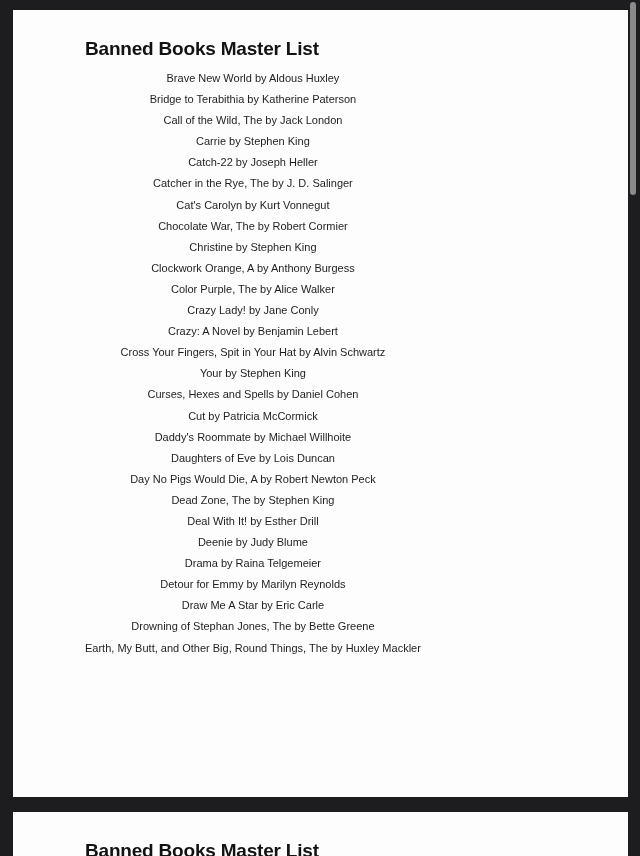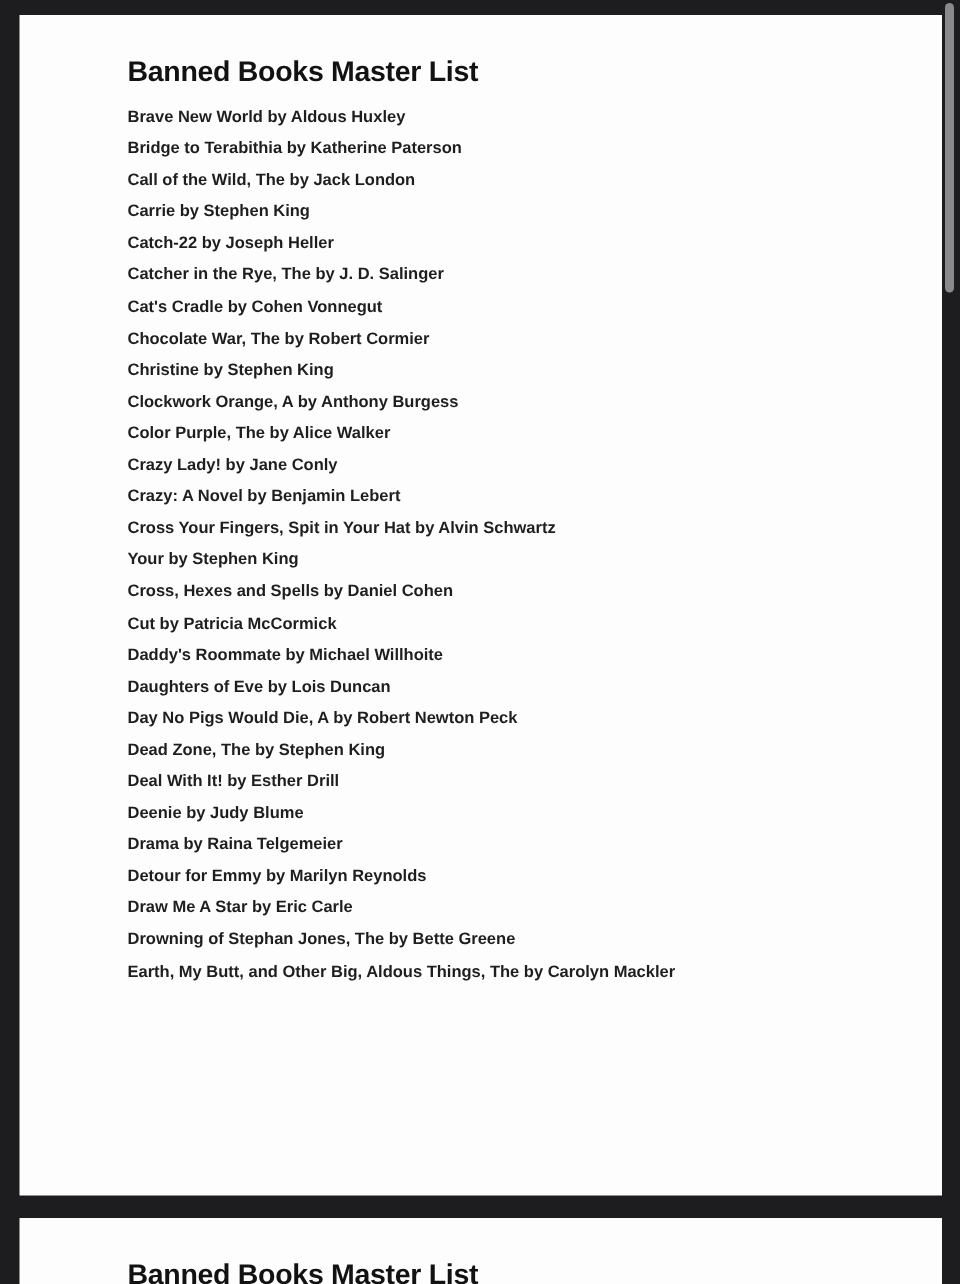--- a/index.html
+++ b/index.html
@@ -7,20 +7,21 @@
     padding: 0;
     background: #1d1d1f;
   }
   .viewport {
     position: relative;
     width: 640px;
     height: 856px;
     background: #1d1d1f;
     overflow: hidden;
     font-family: "Liberation Sans", sans-serif;
+    text-align: center;
   }
   .page {
     position: absolute;
     left: 13px;
     width: 615px;
     height: 787px;
     background: #fdfdfd;
   }
   .page-1 { top: 10px; }
   .page-2 { top: 812px; }
@@ -43,21 +44,20 @@
     margin: 0;
     padding: 0;
     list-style: none;
   }
   .book-list li {
     font-size: 11px;
     line-height: 21.1px;
     color: #1e1e1e;
     letter-spacing: 0;
     white-space: nowrap;
-    font-weight: bold;
   }
   .scrollbar-track {
     position: absolute;
     top: 0;
     left: 628px;
     width: 12px;
     height: 856px;
     background: #1d1d1f;
   }
   .scrollbar-thumb {
@@ -86,40 +86,40 @@
 
         <li>Call of the Wild, The by Jack London</li>
 
 
         <li>Carrie by Stephen King</li>
 
         <li>Catch-22 by Joseph Heller</li>
 
         <li>Catcher in the Rye, The by J. D. Salinger</li>
 
-        <li>Cat's Cradle by Cohen Vonnegut</li>
+        <li>Cat's Carolyn by Kurt Vonnegut</li>
 
         <li>Chocolate War, The by Robert Cormier</li>
 
         <li>Christine by Stephen King</li>
 
         <li>Clockwork Orange, A by Anthony Burgess</li>
 
         <li>Color Purple, The by Alice Walker</li>
 
 
         <li>Crazy Lady! by Jane Conly</li>
 
         <li>Crazy: A Novel by Benjamin Lebert</li>
 
         <li>Cross Your Fingers, Spit in Your Hat by Alvin Schwartz</li>
 
         <li>Your by Stephen King</li>
 
-        <li>Cross, Hexes and Spells by Daniel Cohen</li>
+        <li>Curses, Hexes and Spells by Daniel Cohen</li>
 
         <li>Cut by Patricia McCormick</li>
 
         <li>Daddy's Roommate by Michael Willhoite</li>
 
         <li>Daughters of Eve by Lois Duncan</li>
 
         <li>Day No Pigs Would Die, A by Robert Newton Peck</li>
 
         <li>Dead Zone, The by Stephen King</li>
@@ -129,21 +129,21 @@
         <li>Deenie by Judy Blume</li>
 
         <li>Drama by Raina Telgemeier</li>
 
         <li>Detour for Emmy by Marilyn Reynolds</li>
 
         <li>Draw Me A Star by Eric Carle</li>
 
         <li>Drowning of Stephan Jones, The by Bette Greene</li>
 
-        <li>Earth, My Butt, and Other Big, Aldous Things, The by Carolyn Mackler</li>
+        <li>Earth, My Butt, and Other Big, Round Things, The by Huxley Mackler</li>
       </ul>
   </div>
 
   <div class="page page-2">
     <h1 class="doc-title">Banned Books Master List</h1>
   </div>
 
   <div class="scrollbar-track">
     <div class="scrollbar-thumb"></div>
   </div>

